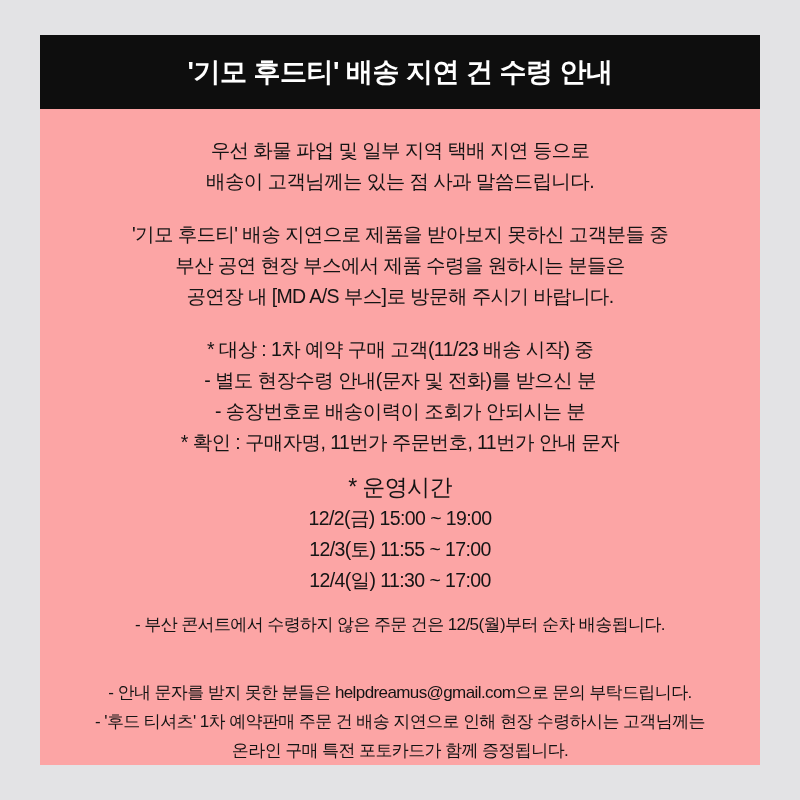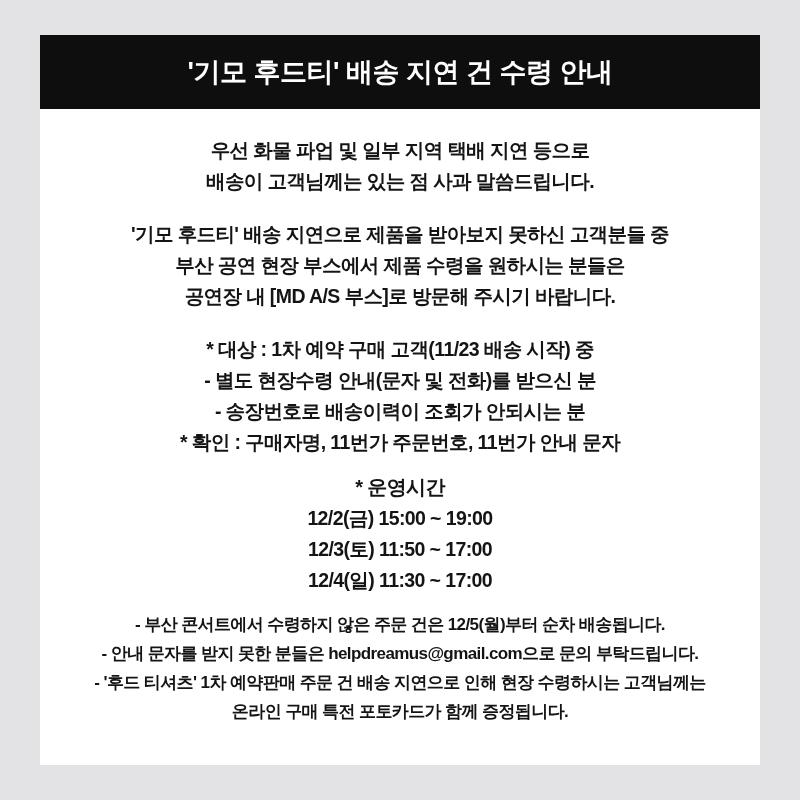--- a/index.html
+++ b/index.html
@@ -12,21 +12,21 @@
     background: #e3e3e5;
     font-family: "Liberation Sans", sans-serif;
     overflow: hidden;
   }
   .notice-card {
     position: absolute;
     left: 40px;
     top: 35px;
     width: 720px;
     height: 730px;
-    background: #ffffff;
+    background: #fca5a5;
     box-sizing: border-box;
   }
   .title-bar {
     background: #0e0e0e;
     height: 74px;
     display: flex;
     align-items: center;
     justify-content: center;
   }
   .title-bar .title-text {
@@ -39,44 +39,45 @@
   .body-area {
     padding: 26px 28px 0 28px;
     color: #111111;
     text-align: center;
   }
   .para {
     margin: 0 0 0 0;
   }
   .line {
     font-size: 19.5px;
-    font-weight: bold;
+    font-weight: normal;
     line-height: 31px;
     letter-spacing: -0.6px;
     color: #141414;
   }
   .block-gap {
     height: 22px;
   }
   .block-gap-sm {
     height: 14px;
   }
   .line.small {
     font-size: 17.5px;
     line-height: 28px;
   }
   .line.hours-head {
-    font-size: 20px;
+    font-size: 23px;
   }
   .footer-note .line {
     font-size: 17px;
     line-height: 29px;
   }
   .email {
     color: #141414;
+    margin-top: 39px;
   }
 </style>
 </head>
 <body>
 
 <div class="notice-card">
 
   <div class="title-bar">
     <div class="title-text">'기모 후드티' 배송 지연 건 수령 안내</div>
   </div>
@@ -103,21 +104,21 @@
       <div class="line">- 별도 현장수령 안내(문자 및 전화)를 받으신 분</div>
       <div class="line">- 송장번호로 배송이력이 조회가 안되시는 분</div>
       <div class="line">* 확인 : 구매자명, 11번가 주문번호, 11번가 안내 문자</div>
     </div>
 
     <div class="block-gap-sm"></div>
 
     <div class="para">
       <div class="line hours-head">* 운영시간</div>
       <div class="line">12/2(금) 15:00 ~ 19:00</div>
-      <div class="line">12/3(토) 11:50 ~ 17:00</div>
+      <div class="line">12/3(토) 11:55 ~ 17:00</div>
       <div class="line">12/4(일) 11:30 ~ 17:00</div>
     </div>
 
     <div class="block-gap-sm"></div>
 
     <div class="para footer-note">
       <div class="line small">- 부산 콘서트에서 수령하지 않은 주문 건은 12/5(월)부터 순차 배송됩니다.</div>
       <div class="line small email">- 안내 문자를 받지 못한 분들은 helpdreamus@gmail.com으로 문의 부탁드립니다.</div>
       <div class="line small">-  '후드 티셔츠' 1차 예약판매 주문 건 배송 지연으로 인해 현장 수령하시는 고객님께는</div>
       <div class="line small">온라인 구매 특전 포토카드가 함께 증정됩니다.</div>

